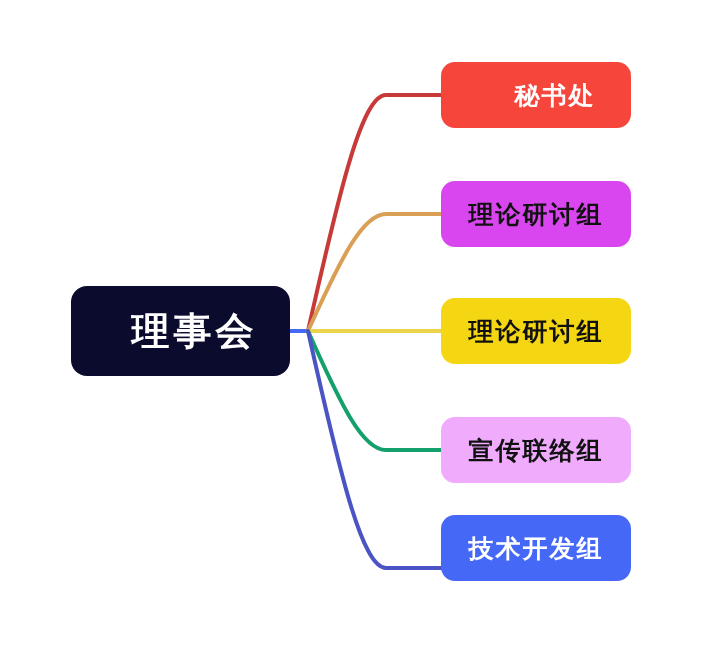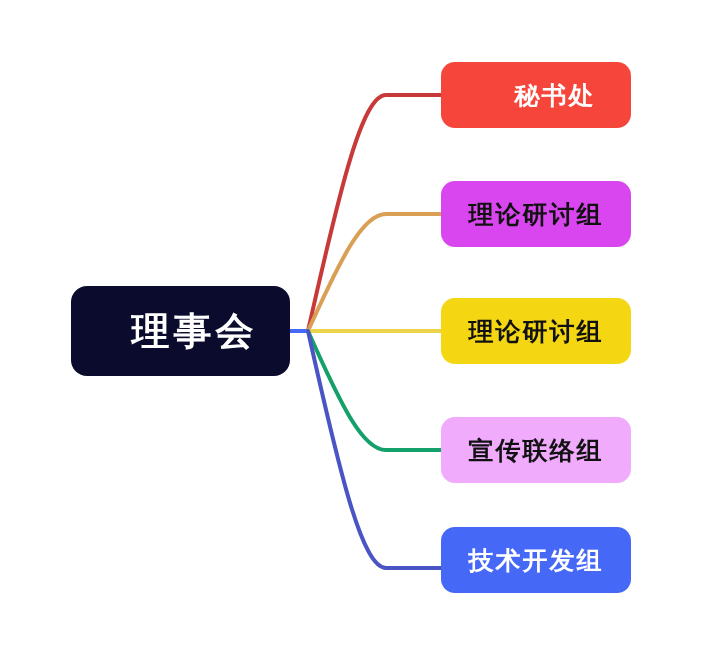--- a/index.html
+++ b/index.html
@@ -59,21 +59,21 @@
     height: 66px;
   }
   .child-node .node-label {
     font-size: 25px;
     font-weight: bold;
   }
   #child-node-0 { top: 62px; padding-left: 38px; }
   #child-node-1 { top: 181px; }
   #child-node-2 { top: 298px; }
   #child-node-3 { top: 417px; }
-  #child-node-4 { top: 527px; justify-content: center; }
+  #child-node-4 { top: 515px; justify-content: center; }
 </style>
 </head>
 <body>
 
 <div id="mindmap-canvas">
 
   <svg id="connector-layer" viewBox="0 0 706 668" xmlns="http://www.w3.org/2000/svg">
     <path id="connector-root" fill="none" stroke-width="4" stroke-linecap="round" d="M 290 331 L 308 331" stroke="#4668F7"></path>
     <path id="connector-0" fill="none" stroke-width="4" stroke-linecap="round" d="M 308 331 C 340.76 184.68, 362.6 95, 386 95 L 441 95" stroke="#C73A39"></path>
     <path id="connector-1" fill="none" stroke-width="4" stroke-linecap="round" d="M 308 331 C 340.76 258.46, 362.6 214, 386 214 L 441 214" stroke="#D9A055"></path>

